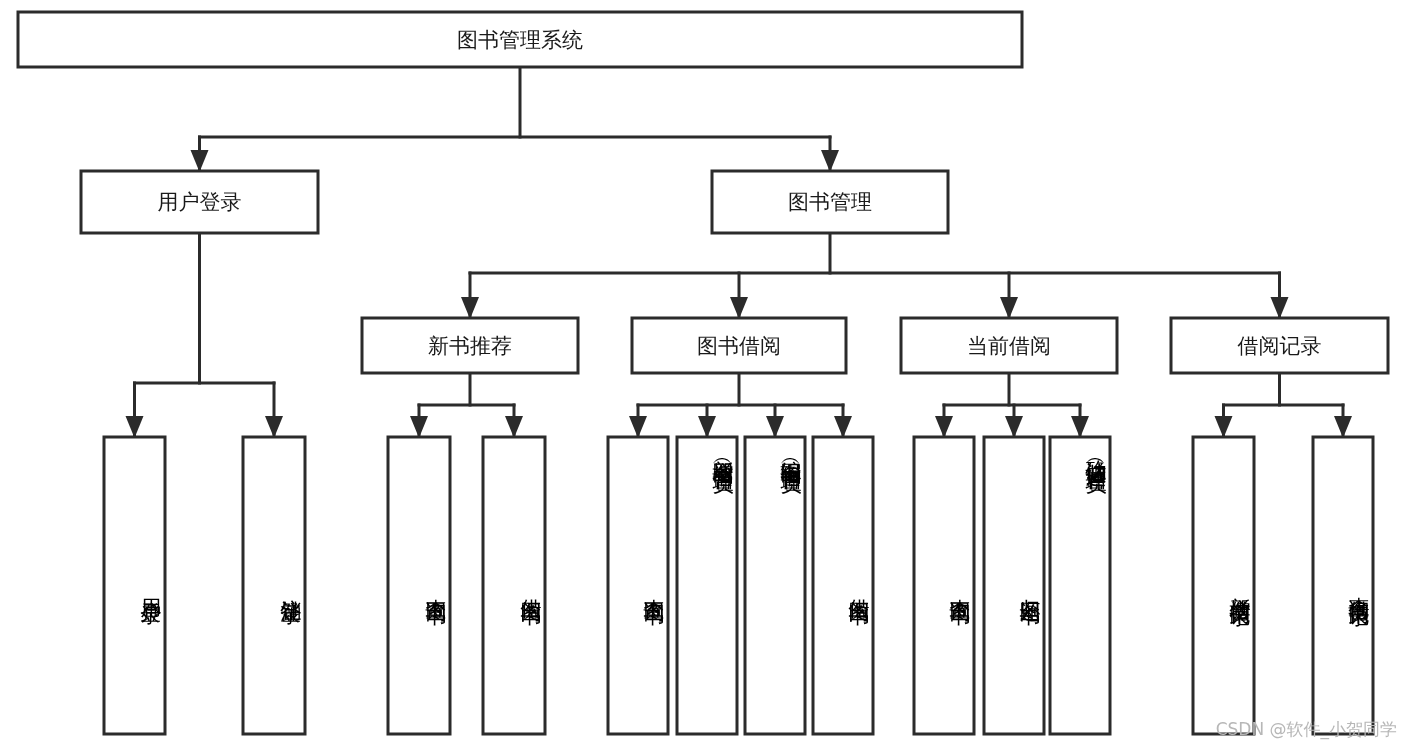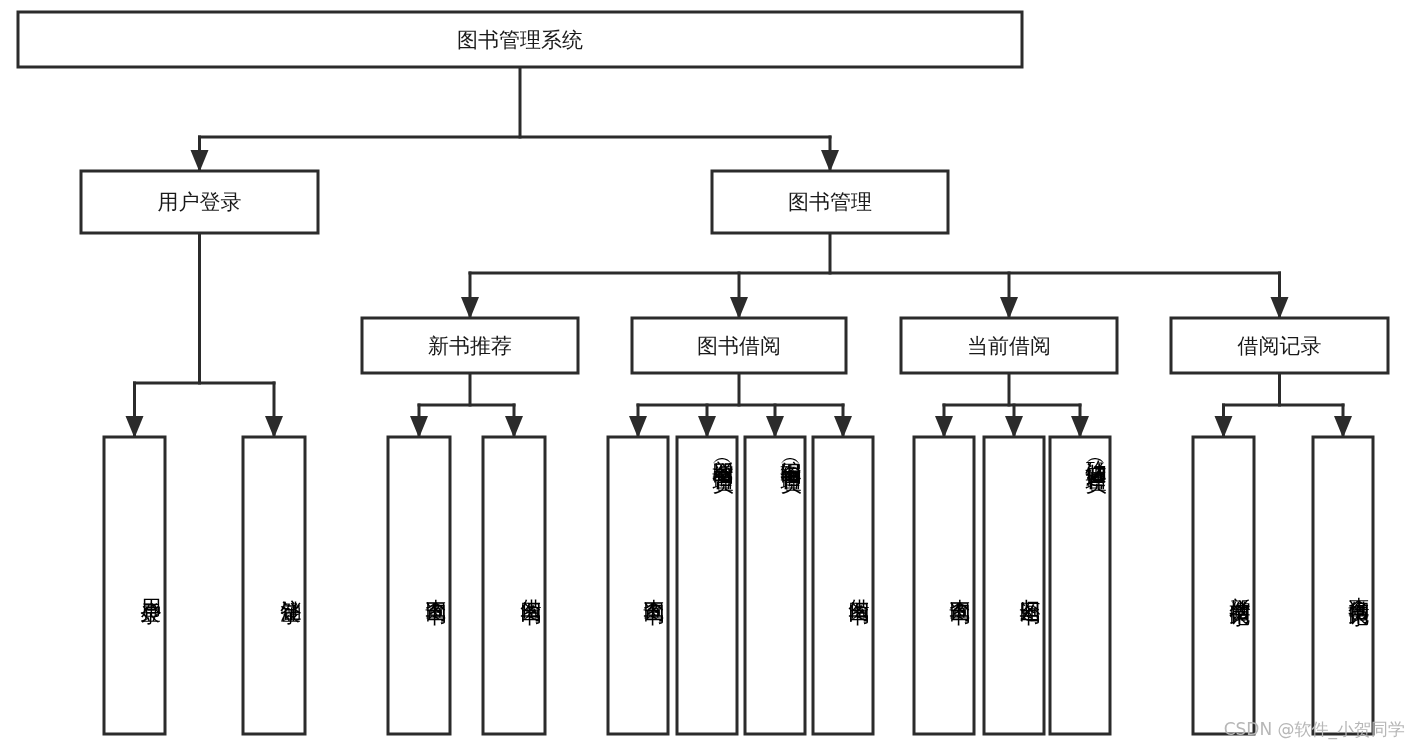--- a/index.html
+++ b/index.html
@@ -62,21 +62,21 @@
     display: flex;
     align-items: flex-start;
     justify-content: center;
     overflow: hidden;
   }
   .leaf-text-wrap.center {
     align-items: center;
   }
   .watermark {
     position: absolute;
-    right: 0;
+    right: 8px;
     bottom: 6px;
     font-family: "DejaVu Sans", "Liberation Sans", sans-serif;
     font-size: 17px;
     color: #b7b7b7;
     white-space: nowrap;
     pointer-events: none;
   }
 </style>
 </head>
 <body>

